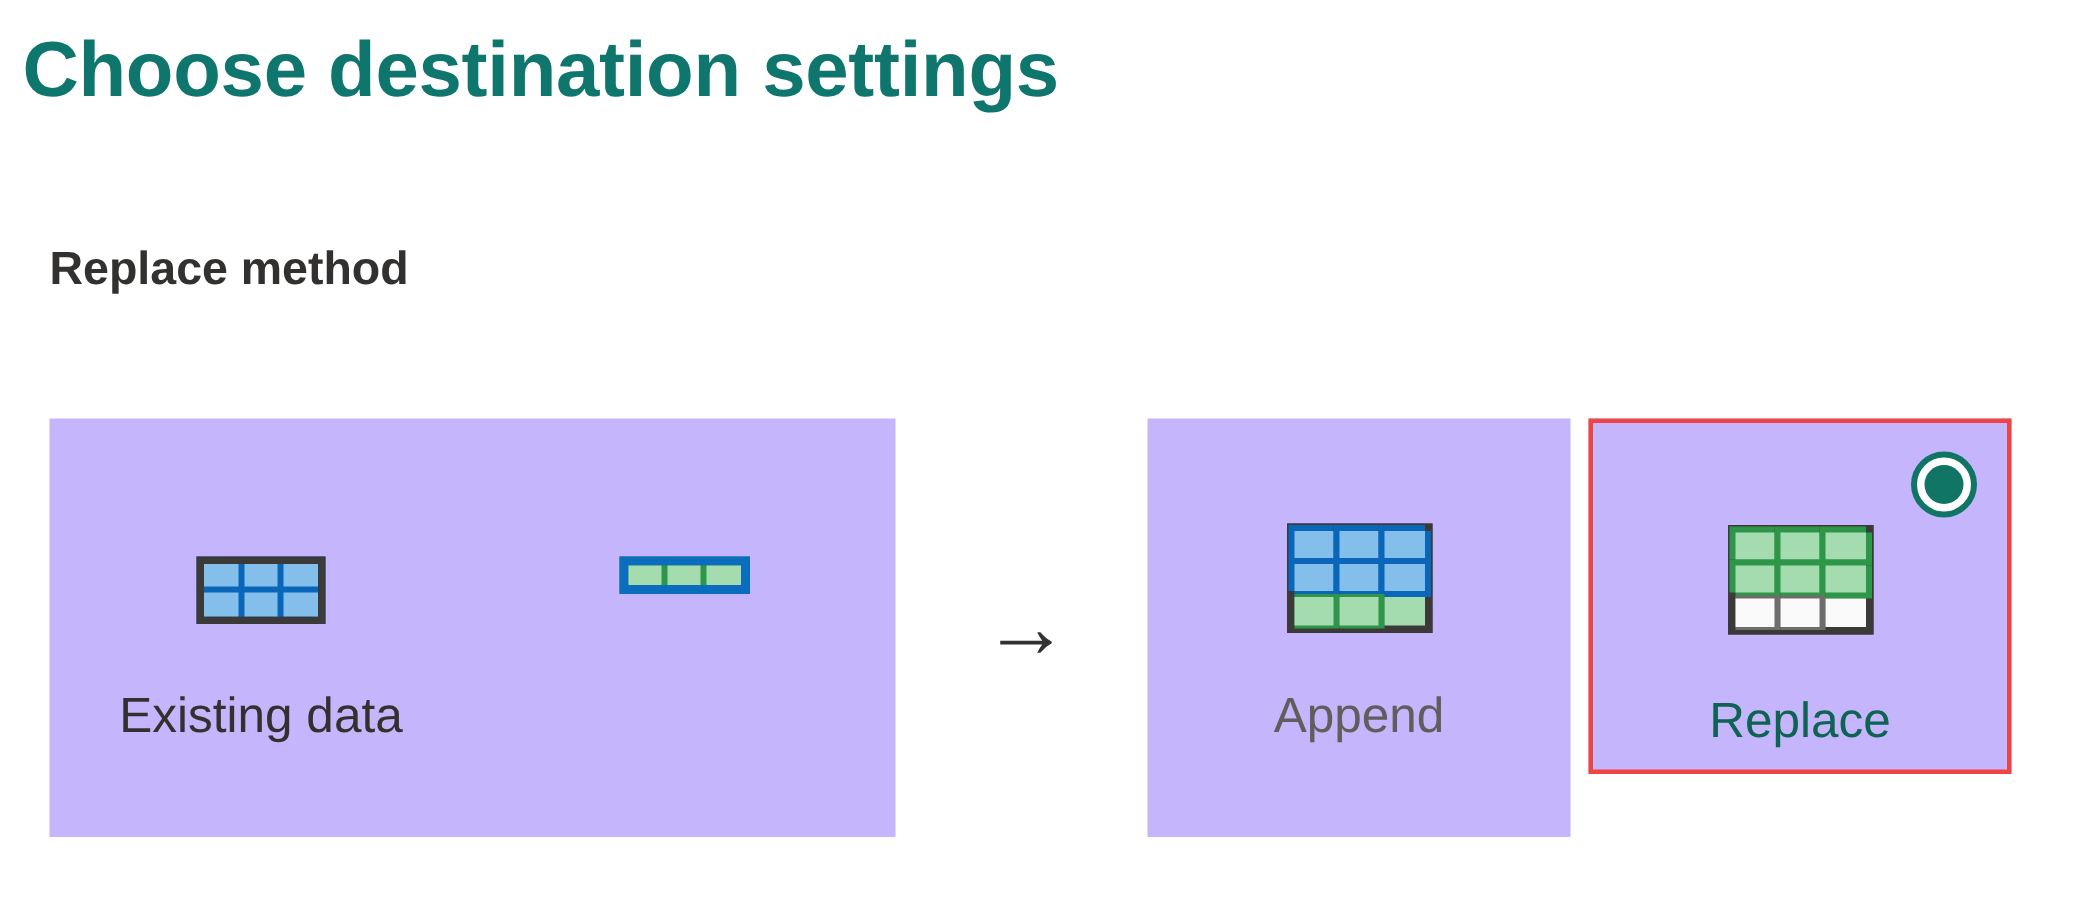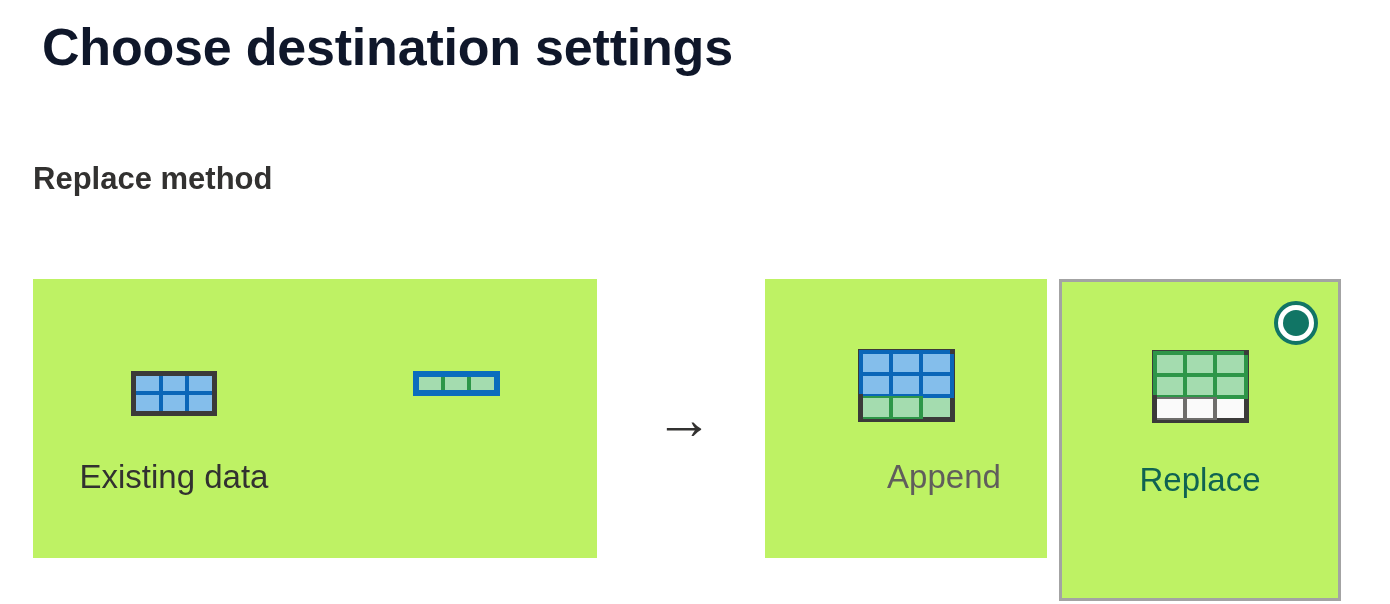--- a/index.html
+++ b/index.html
@@ -11,45 +11,45 @@
     height: 604px;
     background: #ffffff;
     font-family: "Liberation Sans", sans-serif;
     color: #323130;
     overflow: hidden;
     position: relative;
   }
 
   .page-title {
     position: absolute;
-    left: 42px;
+    left: 15px;
     top: 18px;
     font-size: 52px;
     font-weight: 700;
     letter-spacing: -0.2px;
-    color: #0f172a;
+    color: #0f766e;
     line-height: 1.15;
     white-space: nowrap;
   }
 
   .section-title {
     position: absolute;
     left: 33px;
     top: 160px;
     font-size: 31px;
     font-weight: 700;
     color: #323130;
     line-height: 1.2;
     white-space: nowrap;
   }
 
   
   .panel {
     position: absolute;
-    background: #bef264;
+    background: #c4b5fd;
     box-sizing: border-box;
   }
 
   .panel-source {
     left: 33px;
     top: 279px;
     width: 564px;
     height: 279px;
   }
 
@@ -57,22 +57,22 @@
     left: 765px;
     top: 279px;
     width: 282px;
     height: 279px;
   }
 
   .panel-replace {
     left: 1059px;
     top: 279px;
     width: 282px;
-    height: 322px;
-    border: 3px solid #a3a3a3;
+    height: 237px;
+    border: 3px solid #ef4444;
   }
 
   
   .arrow {
     position: absolute;
     left: 648px;
     top: 384px;
     width: 72px;
     height: 70px;
     display: flex;
@@ -109,21 +109,21 @@
     position: absolute;
     left: 0;
     width: 100%;
     top: 178px;
     text-align: center;
     font-size: 33px;
     line-height: 1.2;
     color: #323130;
     white-space: nowrap;
   }
-  .opt-label.muted { color: #605E5C; padding-left: 38px; }
+  .opt-label.muted { color: #605E5C; }
   .opt-label.accent { color: #0F6352; }
 
   
   .grid-icon {
     display: grid;
     box-sizing: border-box;
     background: #3B3A39;
   }
 
   .grid-icon.dark-frame {

